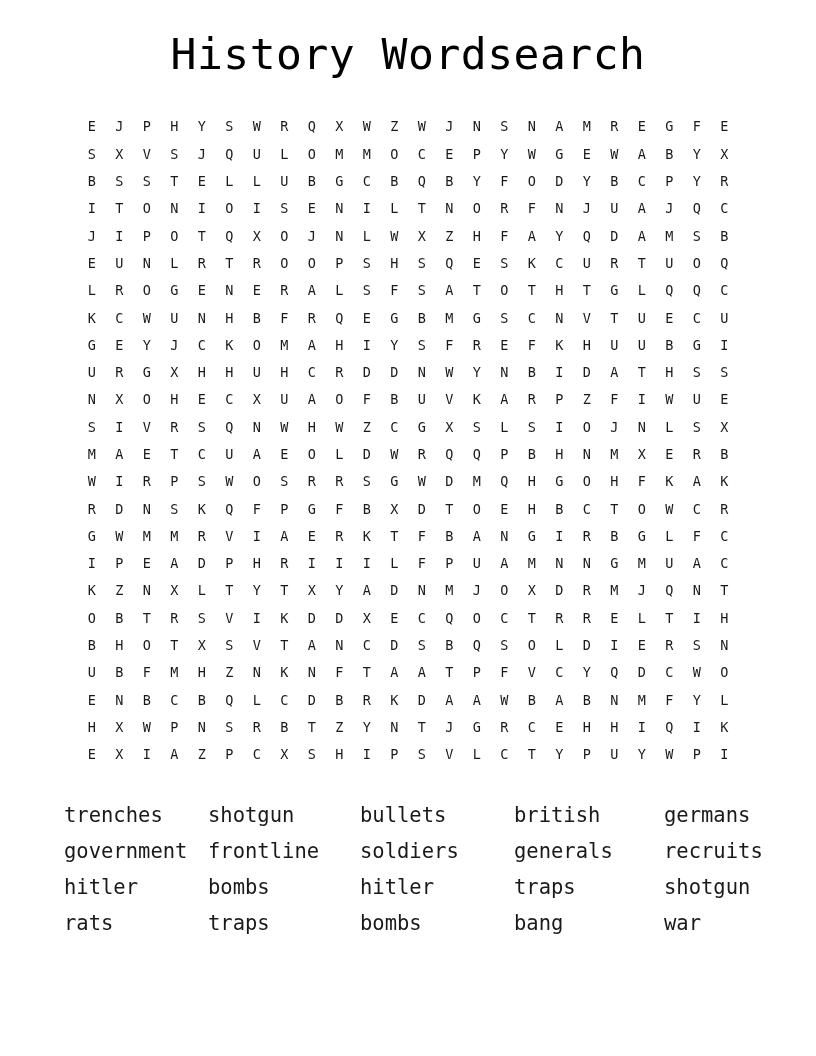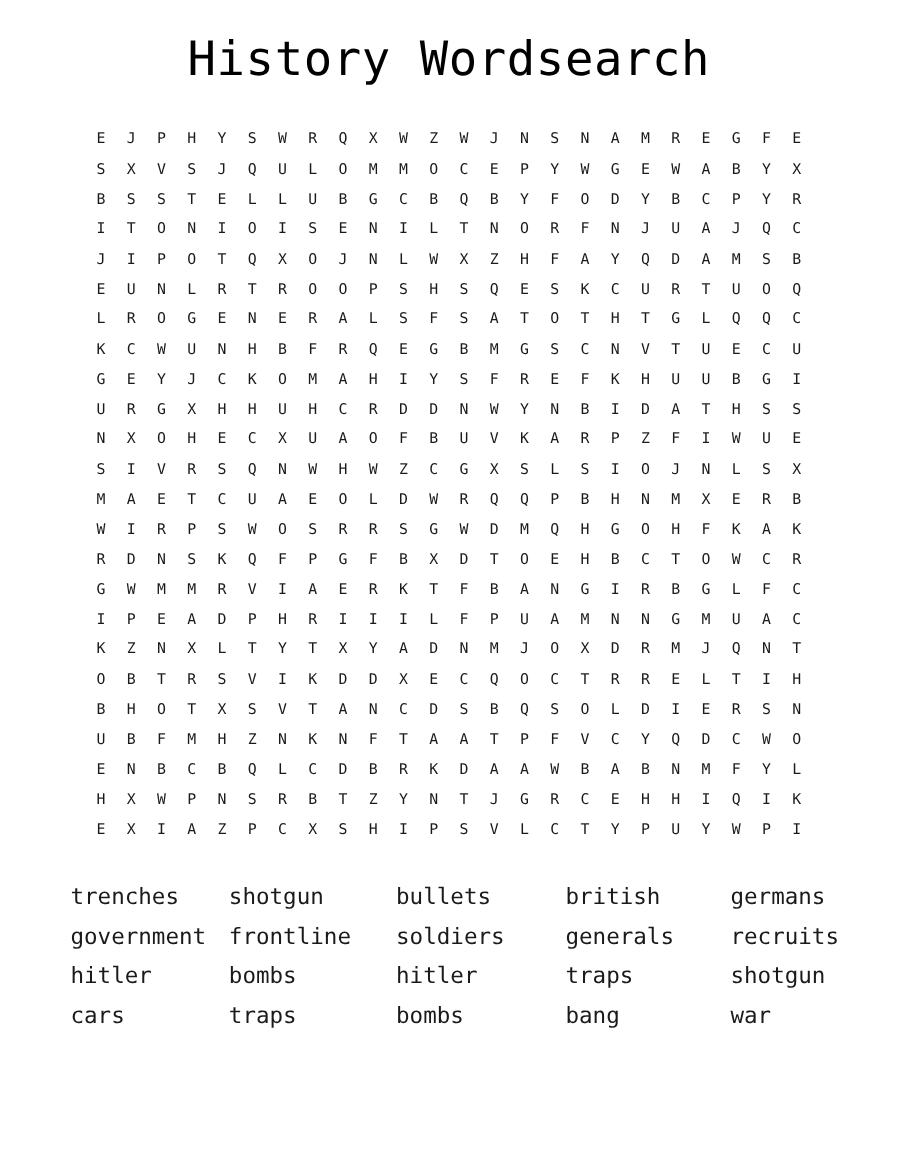--- a/index.html
+++ b/index.html
@@ -754,21 +754,21 @@
             <td class="col-4">recruits</td>
           </tr>
           <tr>
             <td class="col-0">hitler</td>
             <td class="col-1">bombs</td>
             <td class="col-2">hitler</td>
             <td class="col-3">traps</td>
             <td class="col-4">shotgun</td>
           </tr>
           <tr>
-            <td class="col-0">cars</td>
+            <td class="col-0">rats</td>
             <td class="col-1">traps</td>
             <td class="col-2">bombs</td>
             <td class="col-3">bang</td>
             <td class="col-4">war</td>
           </tr>
         </tbody>
     </table>
   </div>
 
 </div>

